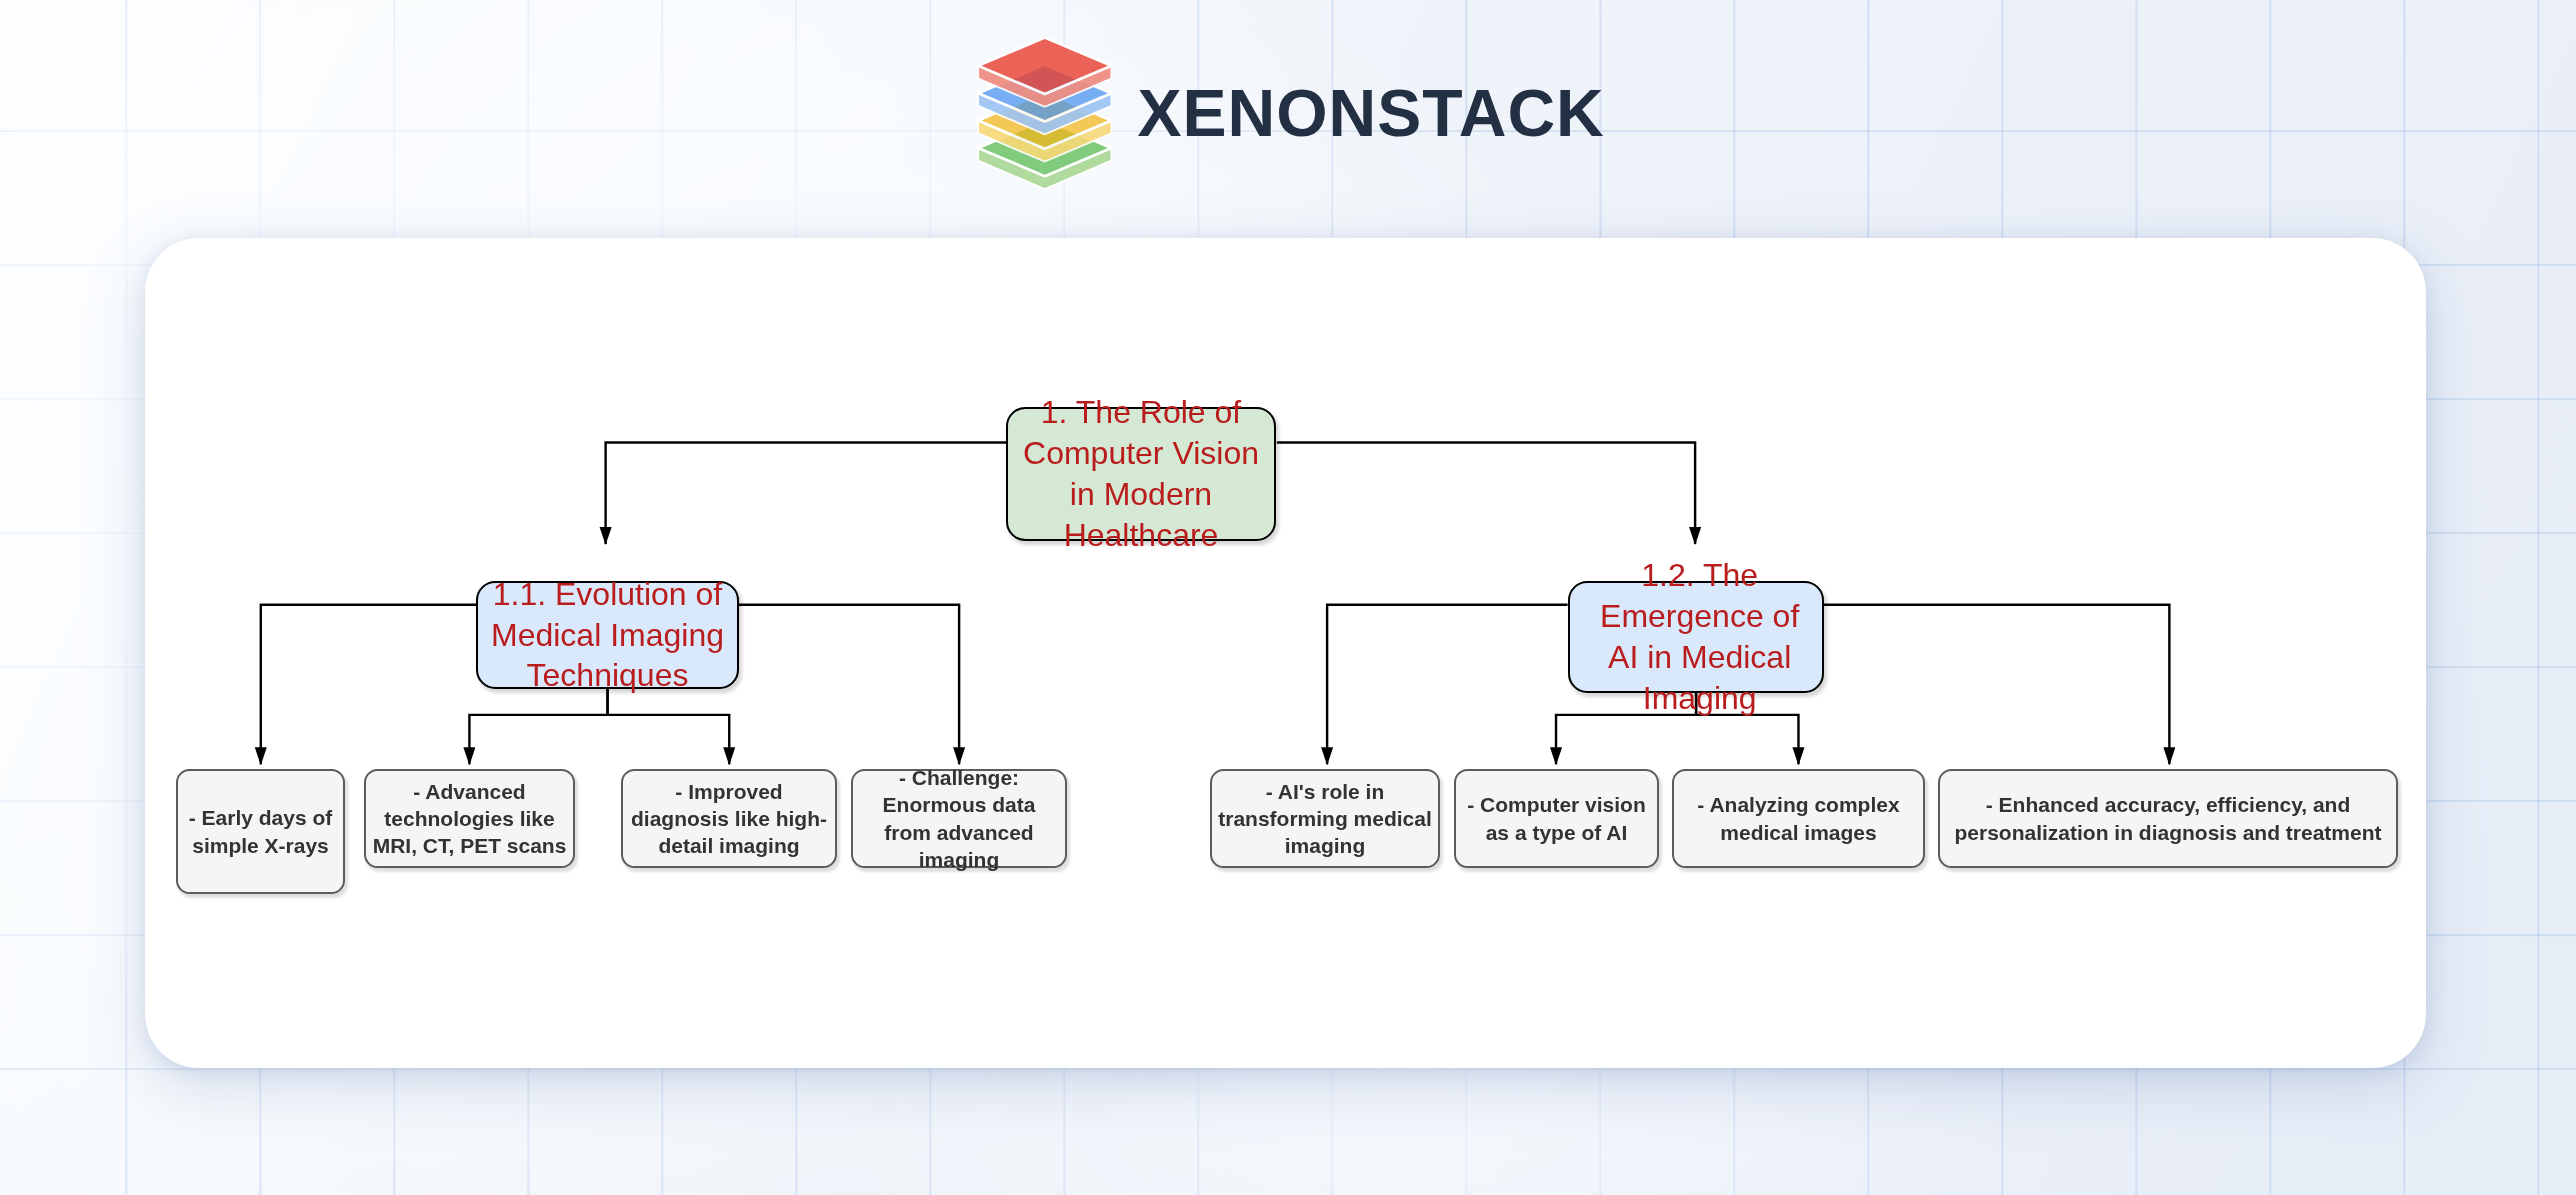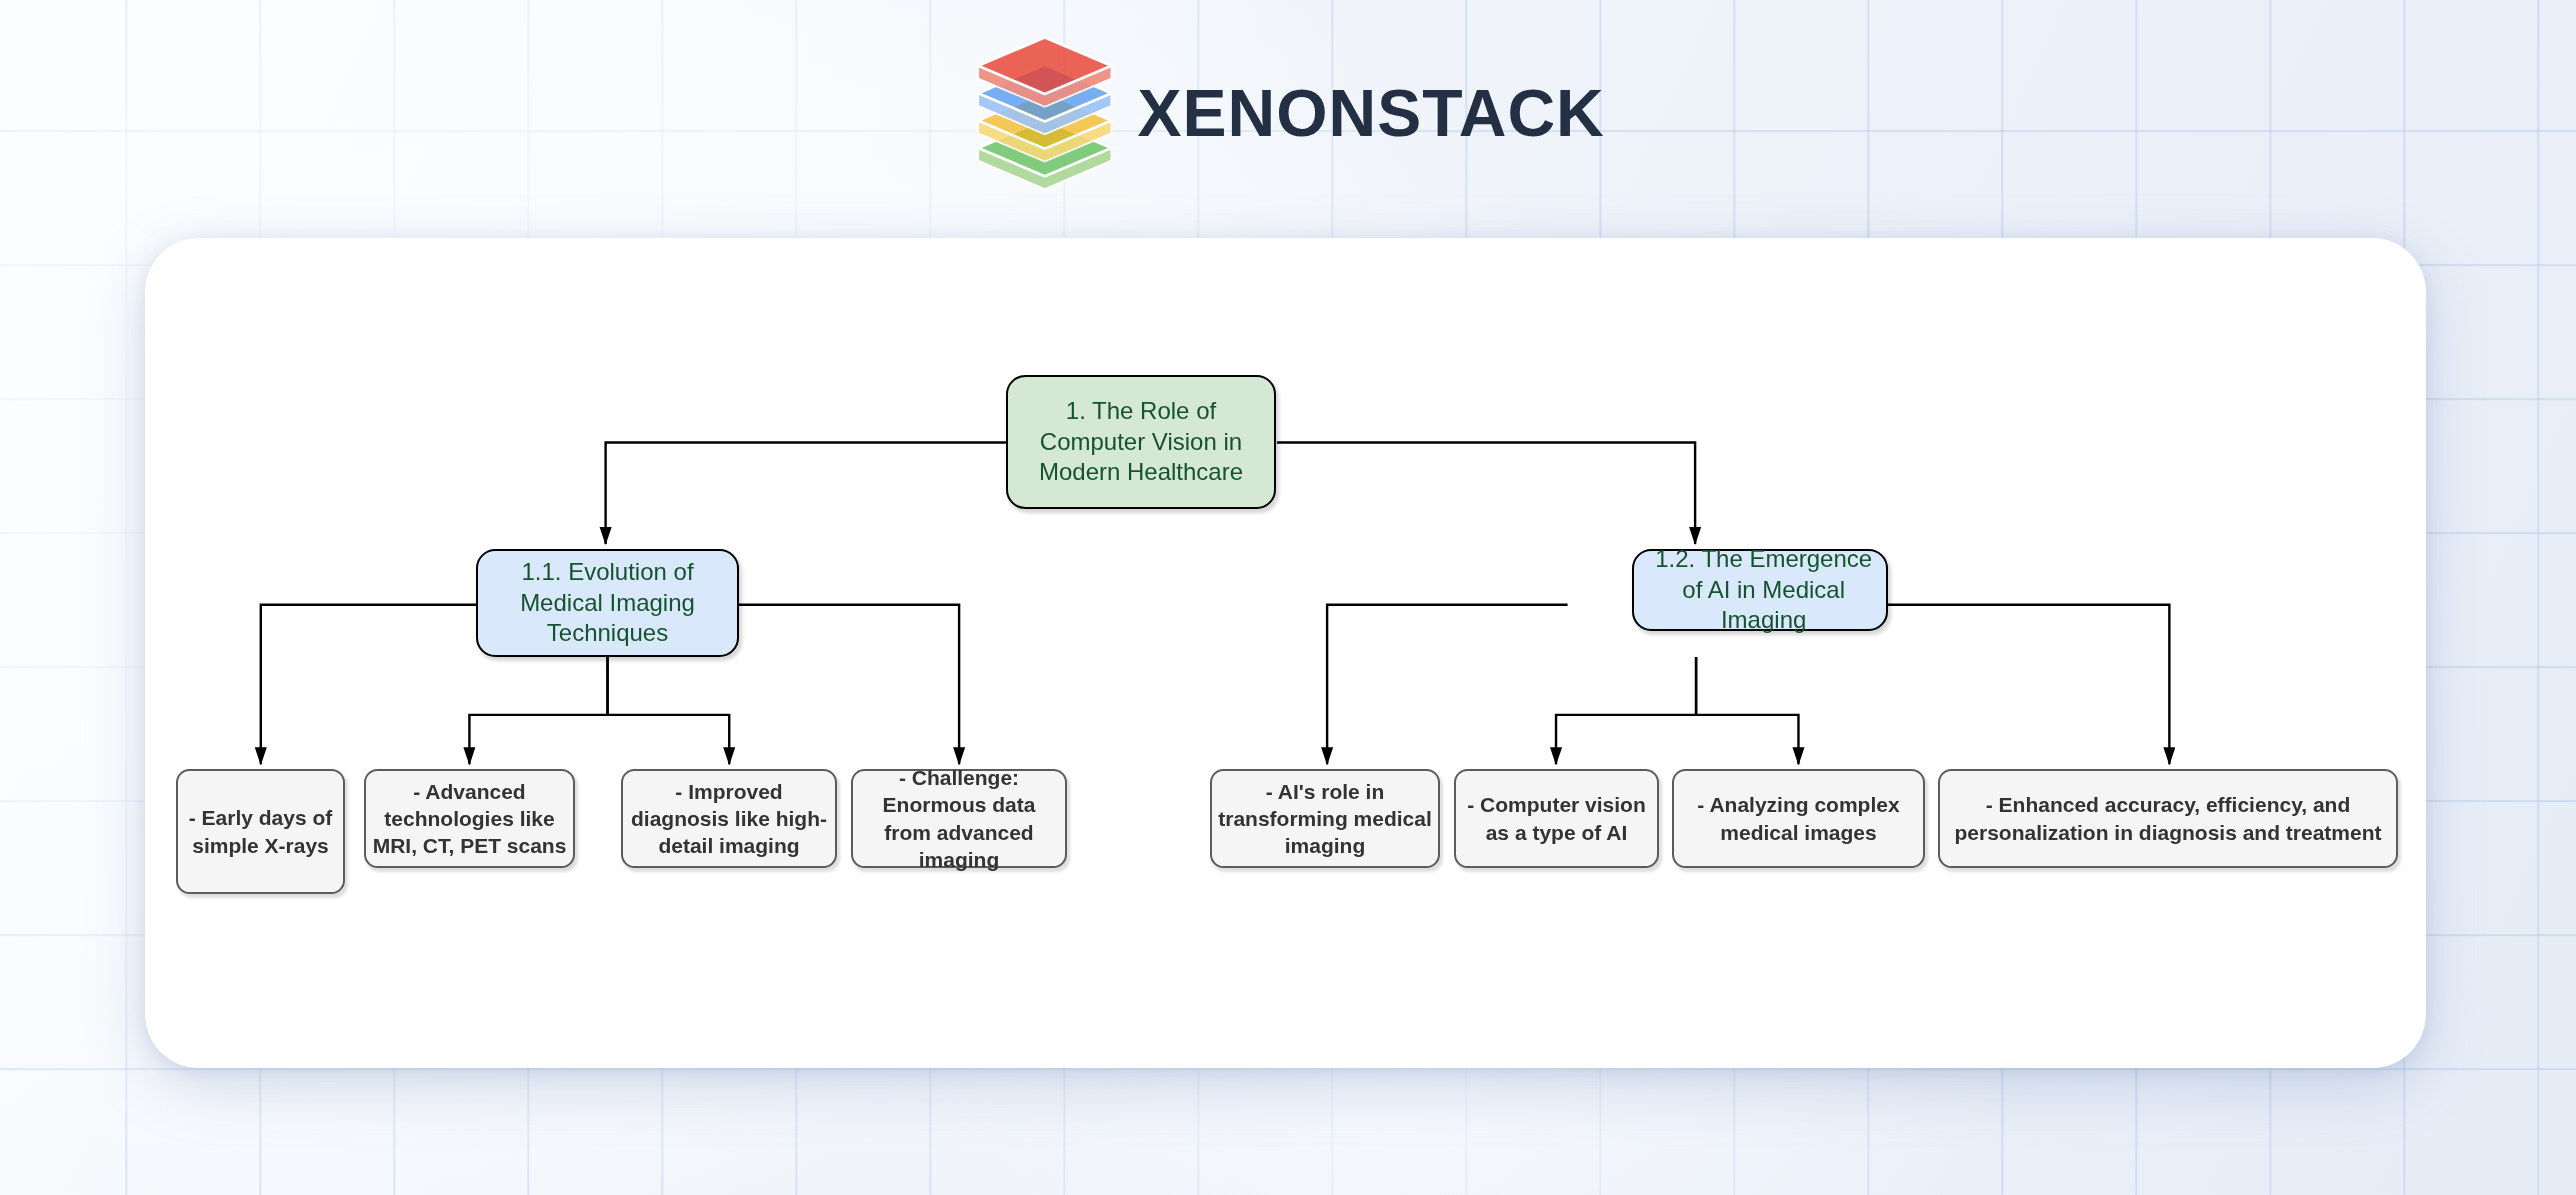--- a/index.html
+++ b/index.html
@@ -37,23 +37,24 @@
     font-size:66px;font-weight:700;letter-spacing:1px;
     color:#233044;line-height:1;margin-top:5.8px;
   }
   .connectors{position:absolute;inset:0;z-index:4;pointer-events:none;}
   .node{
     position:absolute;z-index:5;box-sizing:border-box;
     display:flex;align-items:center;justify-content:center;text-align:center;
   }
   .node-colored{
     border:2.9px solid #000;border-radius:19.3px;
-    font-size:24px;line-height:1.28;color:#14532d;
+    font-size:32px;line-height:1.28;color:#b91c1c;
     padding:3.9px 7.7px;
     box-shadow:2.9px 3.9px 3.9px rgba(0,0,0,0.16);
+    margin-top:32px;
   }
   .node-root{background:var(--root-fill,#d5e8d4);}
   .node-branch{background:var(--branch-fill,#dae8fc);}
   .node-leaf{
     background:var(--leaf-fill,#f5f5f5);
     border:2.4px solid #5c5c5c;border-radius:13.5px;
     font-weight:bold;font-size:21px;line-height:1.3;color:#333;
     padding:3.9px 5.8px;
     box-shadow:2.9px 3.9px 2.9px rgba(0,0,0,0.13);
   }
@@ -115,21 +116,21 @@
 </svg>
 
 <div class="node node-colored node-root" style="left:1006px;top:375px;width:270px;height:134px;">
   <span>1. The Role of Computer Vision in Modern Healthcare</span>
 </div>
 
 <div class="node node-colored node-branch" style="left:476px;top:549px;width:263px;height:108px;">
   <span>1.1. Evolution of Medical Imaging Techniques</span>
 </div>
 
-<div class="node node-colored node-branch" style="left:1632px;top:549px;width:256px;height:82px;padding-left:15px;">
+<div class="node node-colored node-branch" style="left:1568px;top:549px;width:256px;height:112px;padding-left:15px;">
   <span>1.2. The Emergence of AI in Medical Imaging</span>
 </div>
 
 <div class="node node-leaf" style="left:176px;top:769px;width:169px;height:125px;">
   <span>- Early days of simple X-rays</span>
 </div>
 
 <div class="node node-leaf" style="left:364px;top:769px;width:211px;height:99px;">
   <span>- Advanced technologies like MRI, CT, PET scans</span>
 </div>

